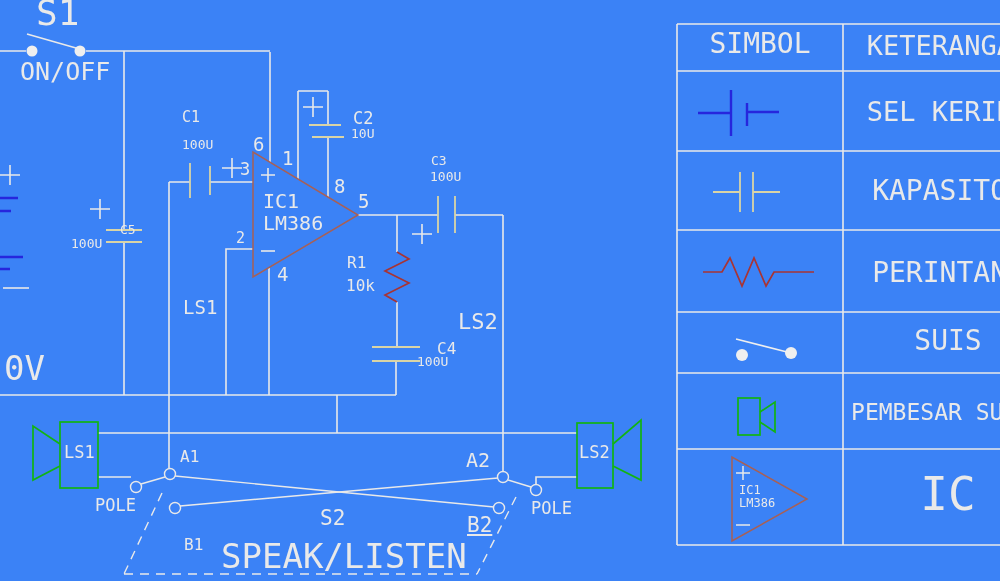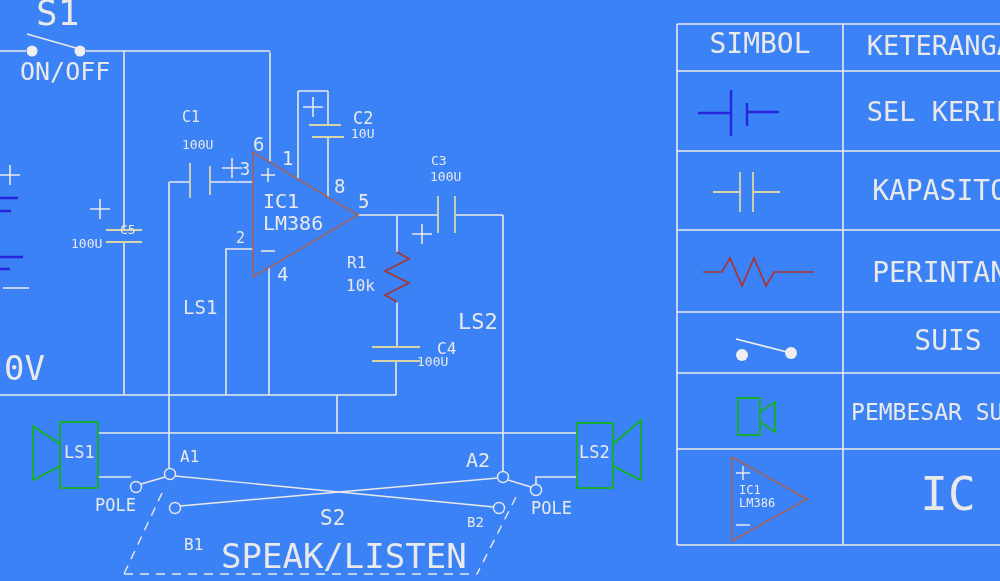--- a/index.html
+++ b/index.html
@@ -175,21 +175,21 @@
 
   <div class="t" style="left:183px;top:298px;font-size:19px;">LS1</div>
   <div class="t" style="left:458px;top:311px;font-size:22px;">LS2</div>
   <div class="t" style="left:64px;top:444px;font-size:17px;">LS1</div>
   <div class="t" style="left:579px;top:444px;font-size:17px;">LS2</div>
 
   <div class="t" style="left:180px;top:449px;font-size:16px;">A1</div>
   <div class="t" style="left:184px;top:517px;font-size:16px;margin-top:20px;">B1</div>
   <div class="t" style="left:95px;top:497px;font-size:17px;">POLE</div>
   <div class="t" style="left:466px;top:450px;font-size:20px;">A2</div>
-  <div class="t" style="left:467px;top:515px;font-size:14px;">B2</div>
+  <div class="t" style="left:467px;top:515px;font-size:21px;text-decoration:underline;">B2</div>
   <div class="t" style="left:531px;top:500px;font-size:17px;">POLE</div>
   <div class="t" style="left:320px;top:500px;font-size:21px;margin-top:8px;">S2</div>
   <div class="t" style="left:221px;top:539px;font-size:34px;">SPEAK/LISTEN</div>
 
   <div class="t" style="left:677px;top:30px;width:166px;text-align:center;font-size:28px;">SIMBOL</div>
   <div class="tc" style="top:32px;font-size:27px;">KETERANGAN</div>
 
   <div class="tc" style="top:98px;font-size:27px;">SEL KERING</div>
   <div class="tc" style="top:177px;font-size:28px;">KAPASITOR</div>
   <div class="tc" style="top:259px;font-size:28px;">PERINTANG</div>

